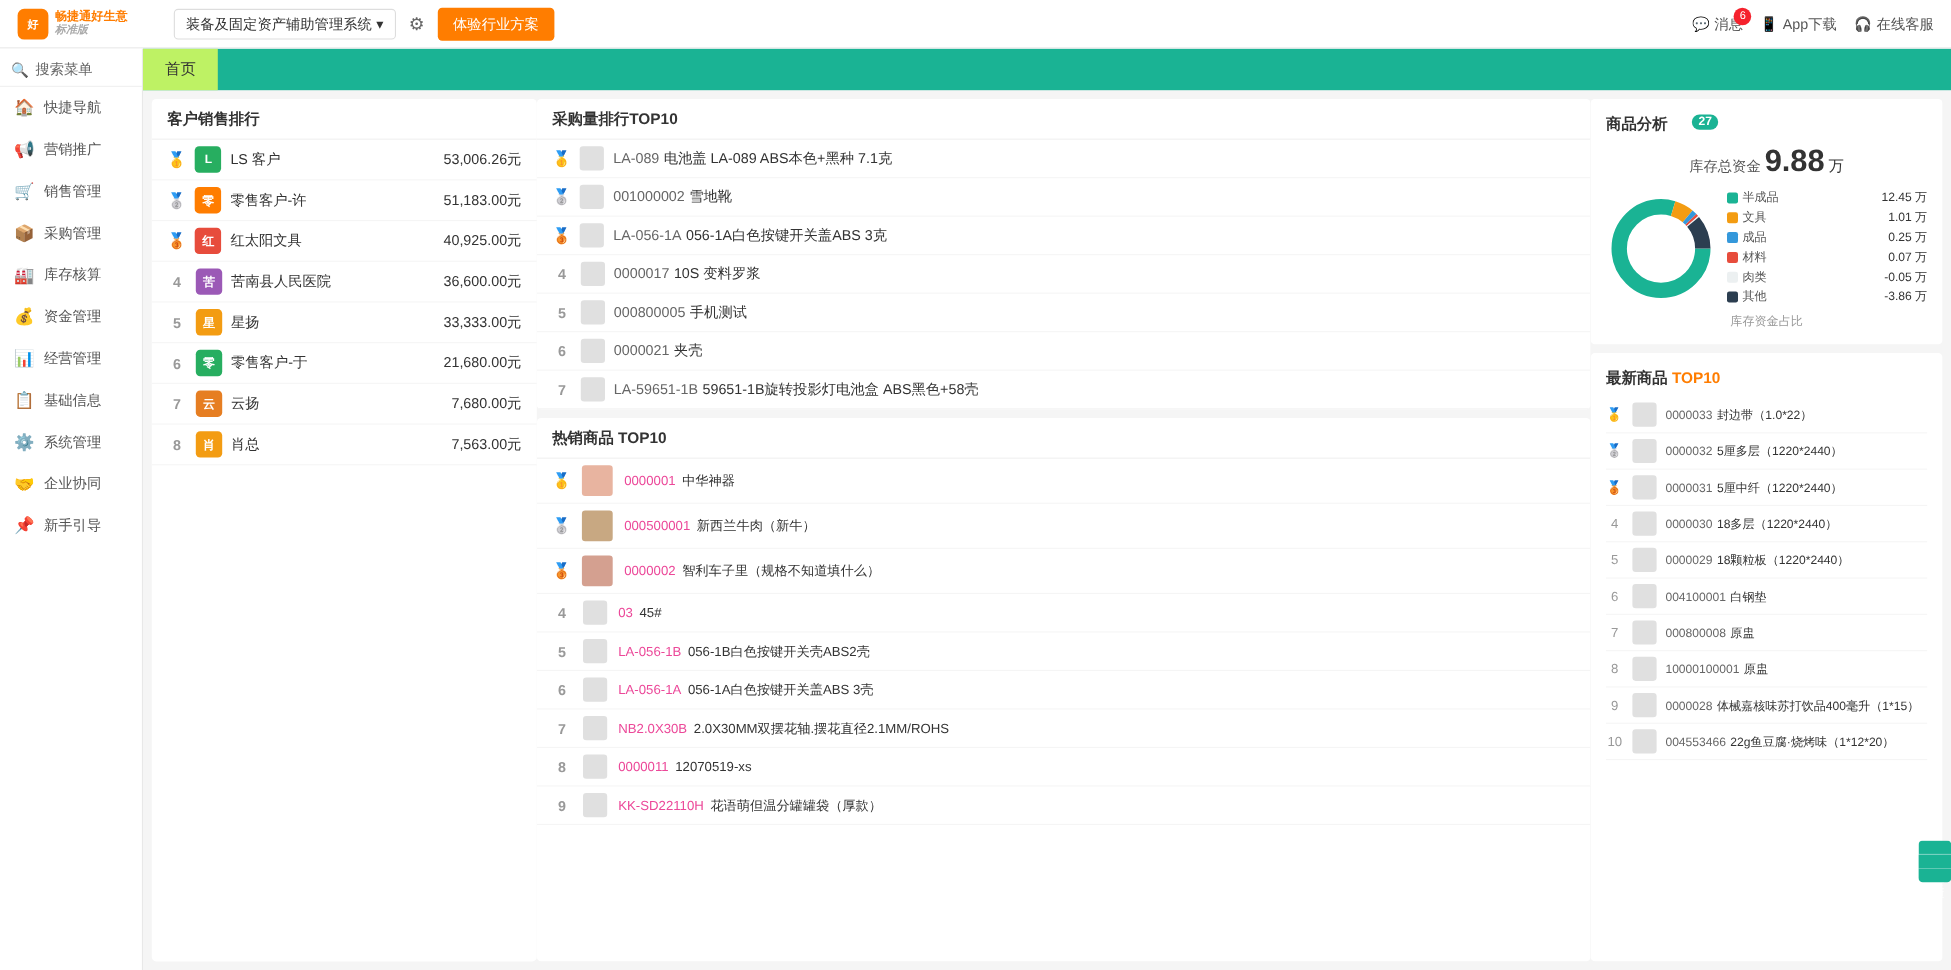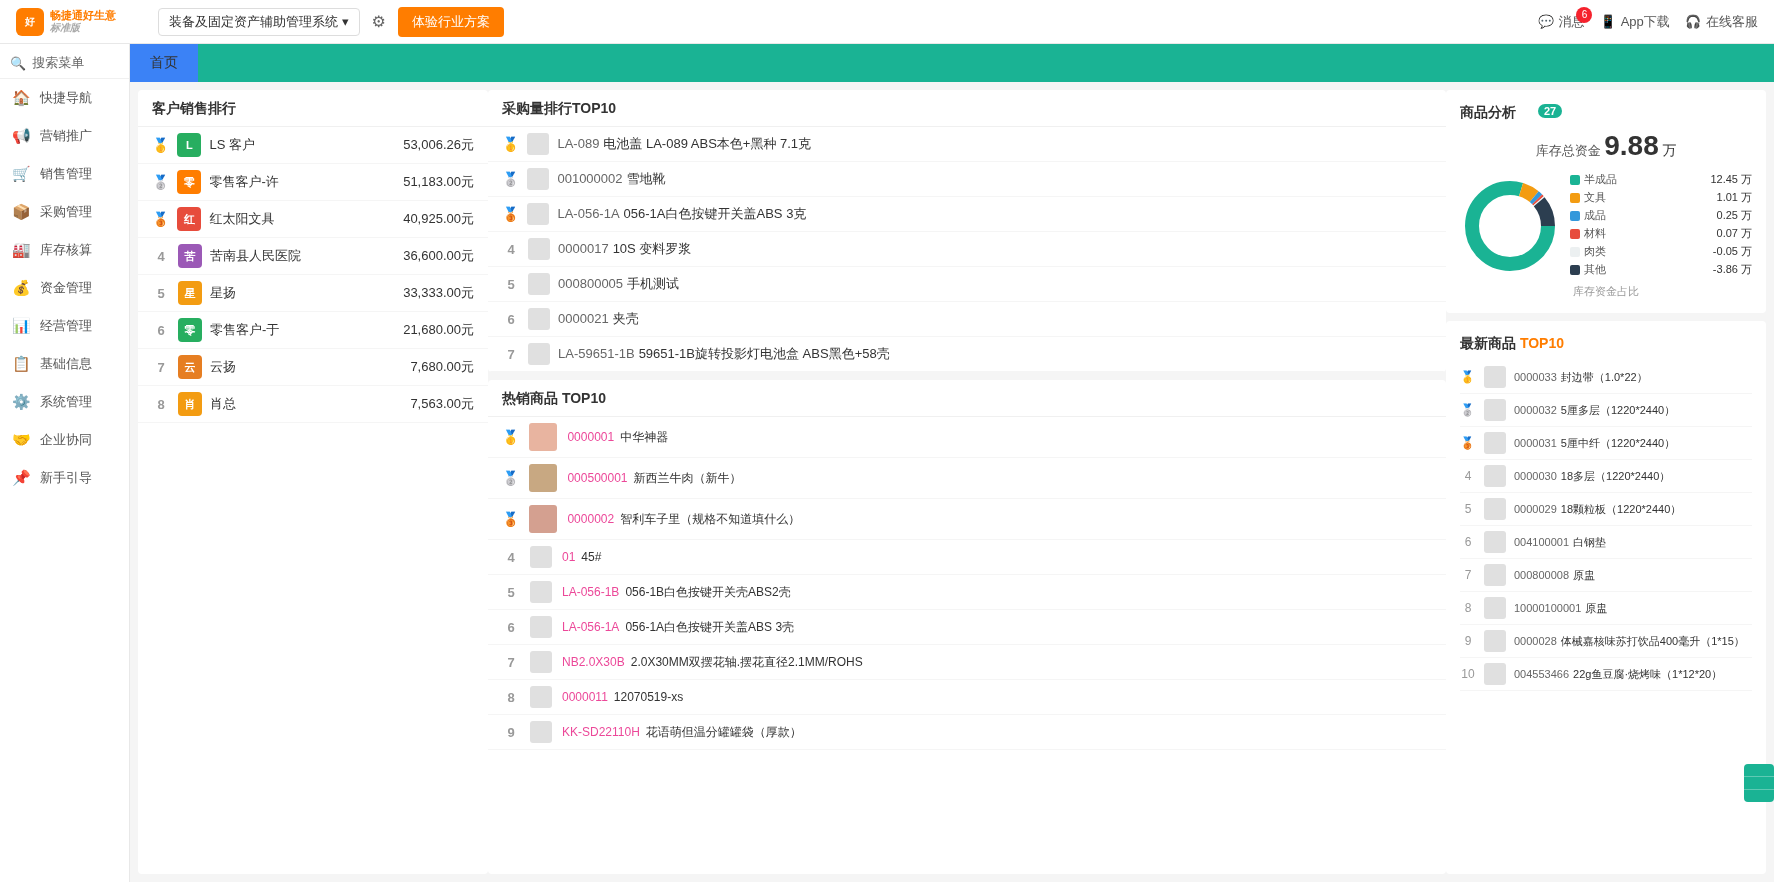--- a/index.html
+++ b/index.html
@@ -81,21 +81,21 @@
     
     .nav-tabs {
       background: #1ab394; display: flex; align-items: center;
       height: 38px; padding: 0 0;
     }
     .nav-tab {
       padding: 0 20px; height: 38px; display: flex; align-items: center;
       color: white; cursor: pointer; font-size: 14px; font-weight: 500;
       background: #17a088;
     }
-    .nav-tab.active { background: #3b82f6; color: #333; }
+    .nav-tab.active { background: #bef264; color: #333; }
 
     
     .page-content { flex: 1; overflow: hidden; display: flex; gap: 0; padding: 0; }
 
     
     .left-panel { width: 350px; flex-shrink: 0; overflow-y: auto; background: #fff; margin: 8px 0 8px 8px; border-radius: 4px; }
     .panel-title { padding: 10px 14px 8px; font-size: 14px; font-weight: bold; color: #333; border-bottom: 1px solid #f0f0f0; }
 
     .rank-item {
       display: flex; align-items: center; padding: 6px 14px; gap: 8px;
@@ -379,21 +379,21 @@
     <span class="prod-info"><span class="prod-code">000500001</span>新西兰牛肉（新牛）</span>
   </div>
               <div class="hot-product-item">
     <span class="rank-badge-icon">🥉</span>
     <div style="width:28px;height:28px;background:#d4a090;border-radius:3px;"></div>
     <span class="prod-info"><span class="prod-code">0000002</span>智利车子里（规格不知道填什么）</span>
   </div>
               <div class="hot-product-item">
     <span class="rank-num">4</span>
     <div class="new-prod-thumb"></div>
-    <span class="prod-info"><span class="prod-code">01</span>45#</span>
+    <span class="prod-info"><span class="prod-code">03</span>45#</span>
   </div>
               <div class="hot-product-item">
     <span class="rank-num">5</span>
     <div class="new-prod-thumb"></div>
     <span class="prod-info"><span class="prod-code">LA-056-1B</span>056-1B白色按键开关壳ABS2壳</span>
   </div>
               <div class="hot-product-item">
     <span class="rank-num">6</span>
     <div class="new-prod-thumb"></div>
     <span class="prod-info"><span class="prod-code">LA-056-1A</span>056-1A白色按键开关盖ABS 3壳</span>

